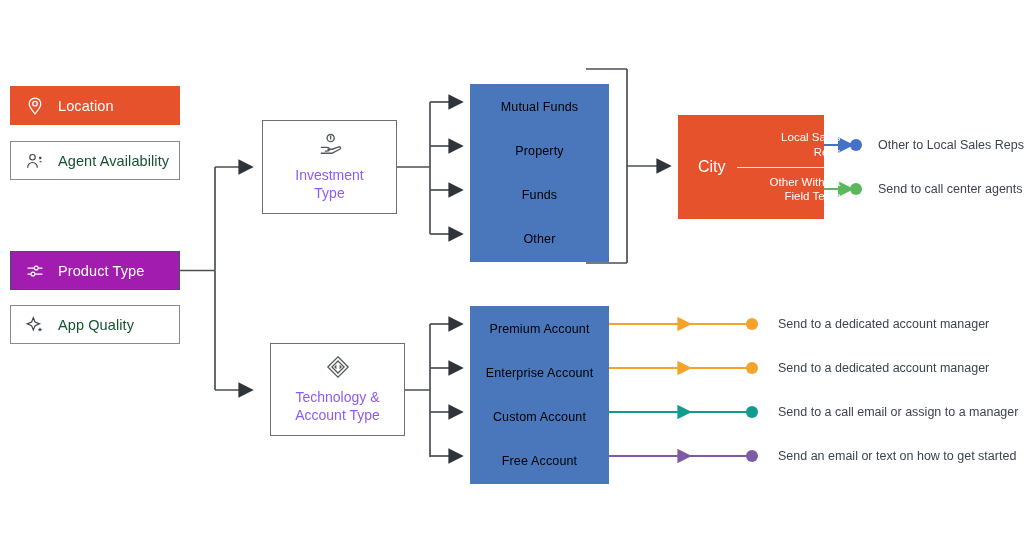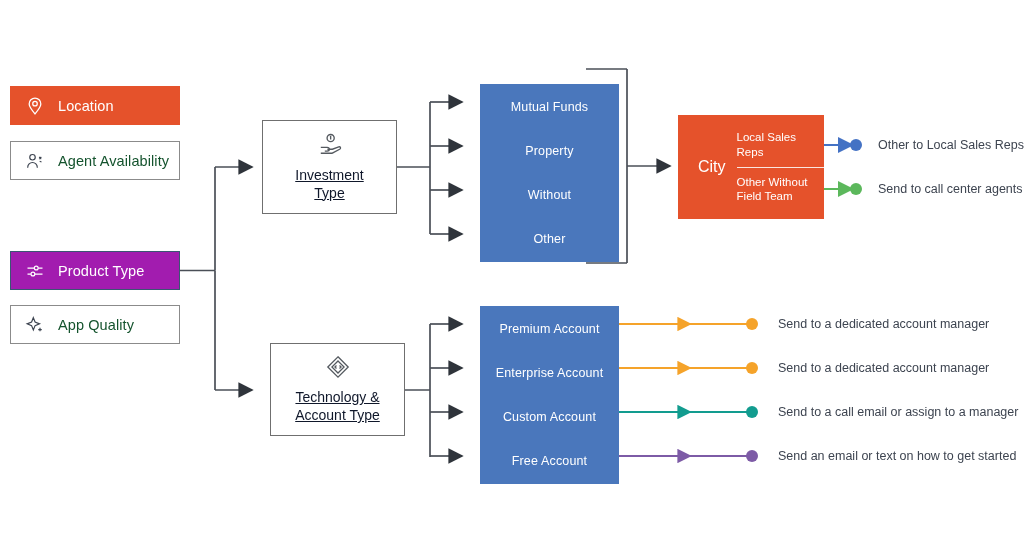--- a/index.html
+++ b/index.html
@@ -27,40 +27,40 @@
   .crit .ico { width: 20px; height: 20px; flex: 0 0 20px; display: block; }
 
   
   .decision {
     position: absolute; width: 135px;
     border: 1px solid #6f6f6f; background: #fff;
     display: flex; flex-direction: column; align-items: center; justify-content: center;
     gap: 9px;
   }
   .decision .dtxt {
-    font-size: 14px; color: #0f172a; text-align: center; line-height: 1.28; white-space: pre-line; text-decoration: underline;
+    font-size: 14px; color: #8b5cf6; text-align: center; line-height: 1.28; white-space: pre-line;
   }
   .decision .dico { width: 26px; height: 26px; display: block; }
 
   
   .chip {
     position: absolute; left: 470px; width: 139px; height: 46px;
-    background: #4A77BC; color: #ffffff;
+    background: #4A77BC; color: #000000;
     display: flex; align-items: center; justify-content: center;
-    font-size: 12.5px; letter-spacing: .15px; white-space: nowrap; margin-left: 10px;
+    font-size: 12.5px; letter-spacing: .15px; white-space: nowrap;
   }
 
   
   #city-box {
     position: absolute; left: 678px; top: 115px; width: 146px; height: 104px;
     background: #E5522B; color: #ffffff;
     display: flex; align-items: center;
   }
   #city-box .city-name { font-size: 16px; padding-left: 20px; white-space: nowrap; }
-  #city-box .city-split { margin-left: 11px; display: flex; flex-direction: column; justify-content: center; gap: 7px; }
+  #city-box .city-split { margin-left: 11px; display: flex; flex-direction: column; justify-content: center; gap: 7px; text-align: right; }
   #city-box .city-opt { font-size: 11.5px; line-height: 1.28; white-space: pre-line; }
   #city-box .city-rule { width: 104px; height: 1px; background: rgba(255,255,255,.85); }
 
   
   .outcome {
     position: absolute; font-size: 12.5px; color: #3d4450; white-space: nowrap;
   }
 </style>
 </head>
 <body>
@@ -205,21 +205,21 @@
         <path d="M12 6.4L17.6 12 12 17.6 6.4 12z"></path>
         <path d="M10.6 10.7L9.2 12l1.4 1.3M13.4 10.7L14.8 12l-1.4 1.3"></path>
       </svg>
     </span>
     <span class="dtxt">Technology &amp;
 Account Type</span>
   </div>
 
   <div class="chip" style="top:84px">Mutual Funds</div>
   <div class="chip" style="top:128px">Property</div>
-  <div class="chip" style="top:172px">Without</div>
+  <div class="chip" style="top:172px">Funds</div>
   <div class="chip" style="top:216px">Other</div>
 
   <div id="city-box">
     <span class="city-name">City</span>
     <span class="city-split">
       <span class="city-opt">Local Sales
 Reps</span>
       <span class="city-rule"></span>
       <span class="city-opt">Other Without
 Field Team</span>

